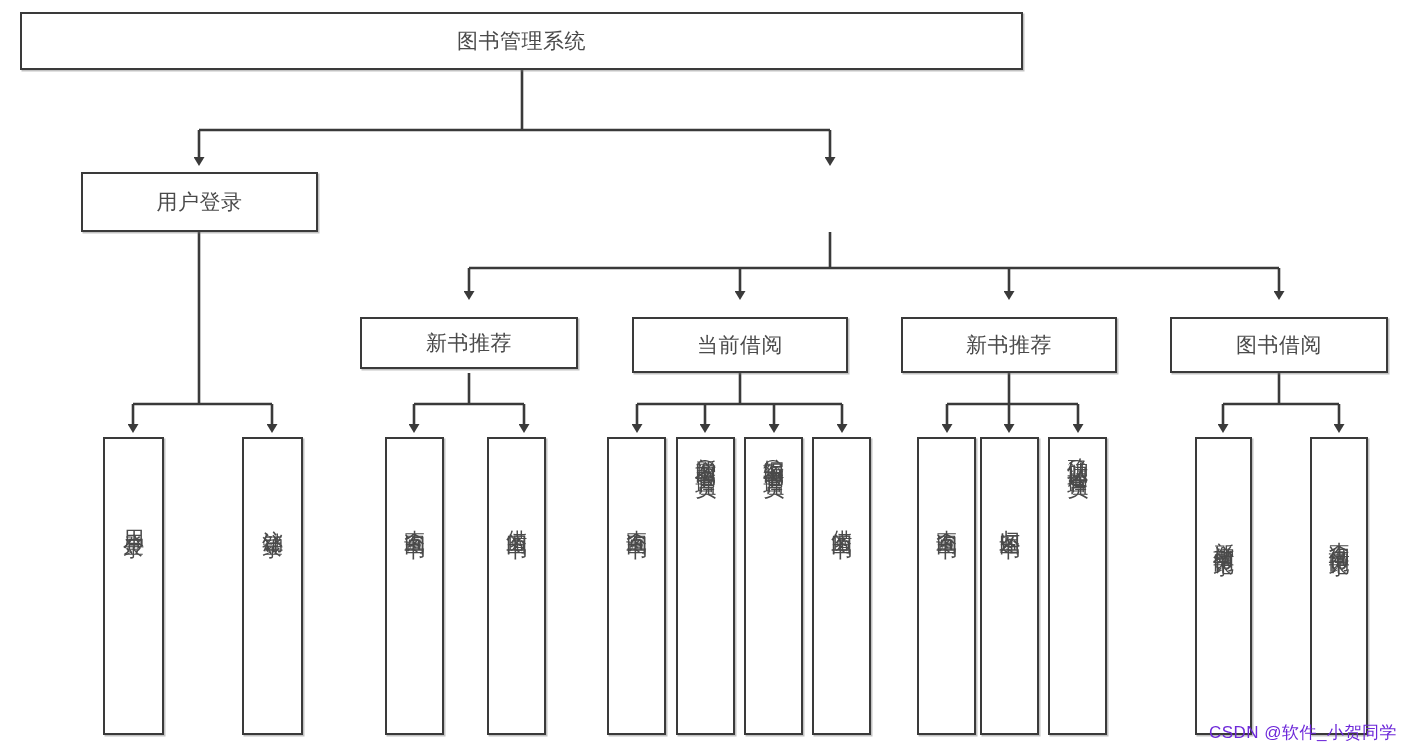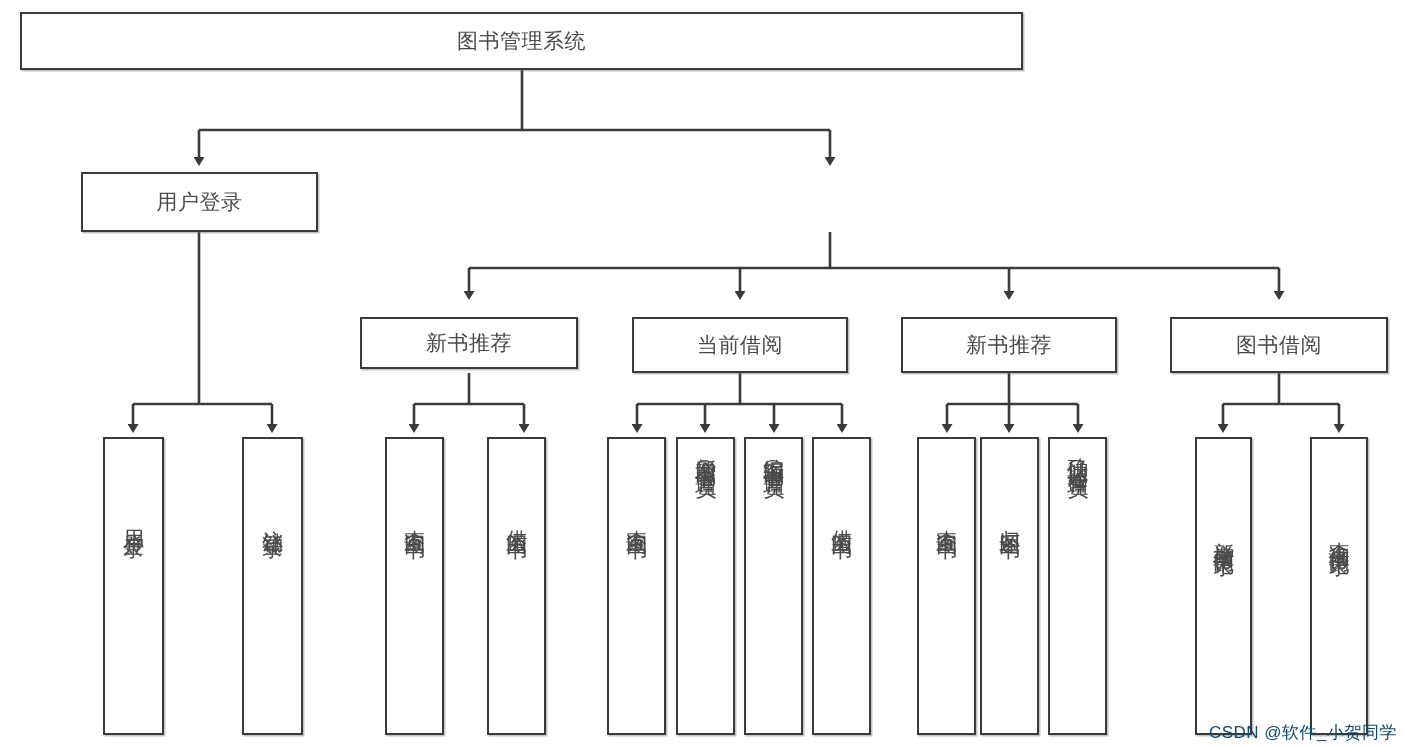--- a/index.html
+++ b/index.html
@@ -60,21 +60,21 @@
     padding-top: 74px;
   }
   .node.vert.low .vtext {
     padding-top: 86px;
   }
   .watermark {
     position: absolute;
     right: 8px;
     bottom: 3px;
     font-size: 17px;
-    color: #0c4a6e;
+    color: #6d28d9;
     white-space: nowrap;
     letter-spacing: 0.5px;
   }
 </style>
 </head>
 <body>
 
 <div id="canvas">
 
   <svg id="edges" viewBox="0 0 1405 747" width="1405" height="747" xmlns="http://www.w3.org/2000/svg">

